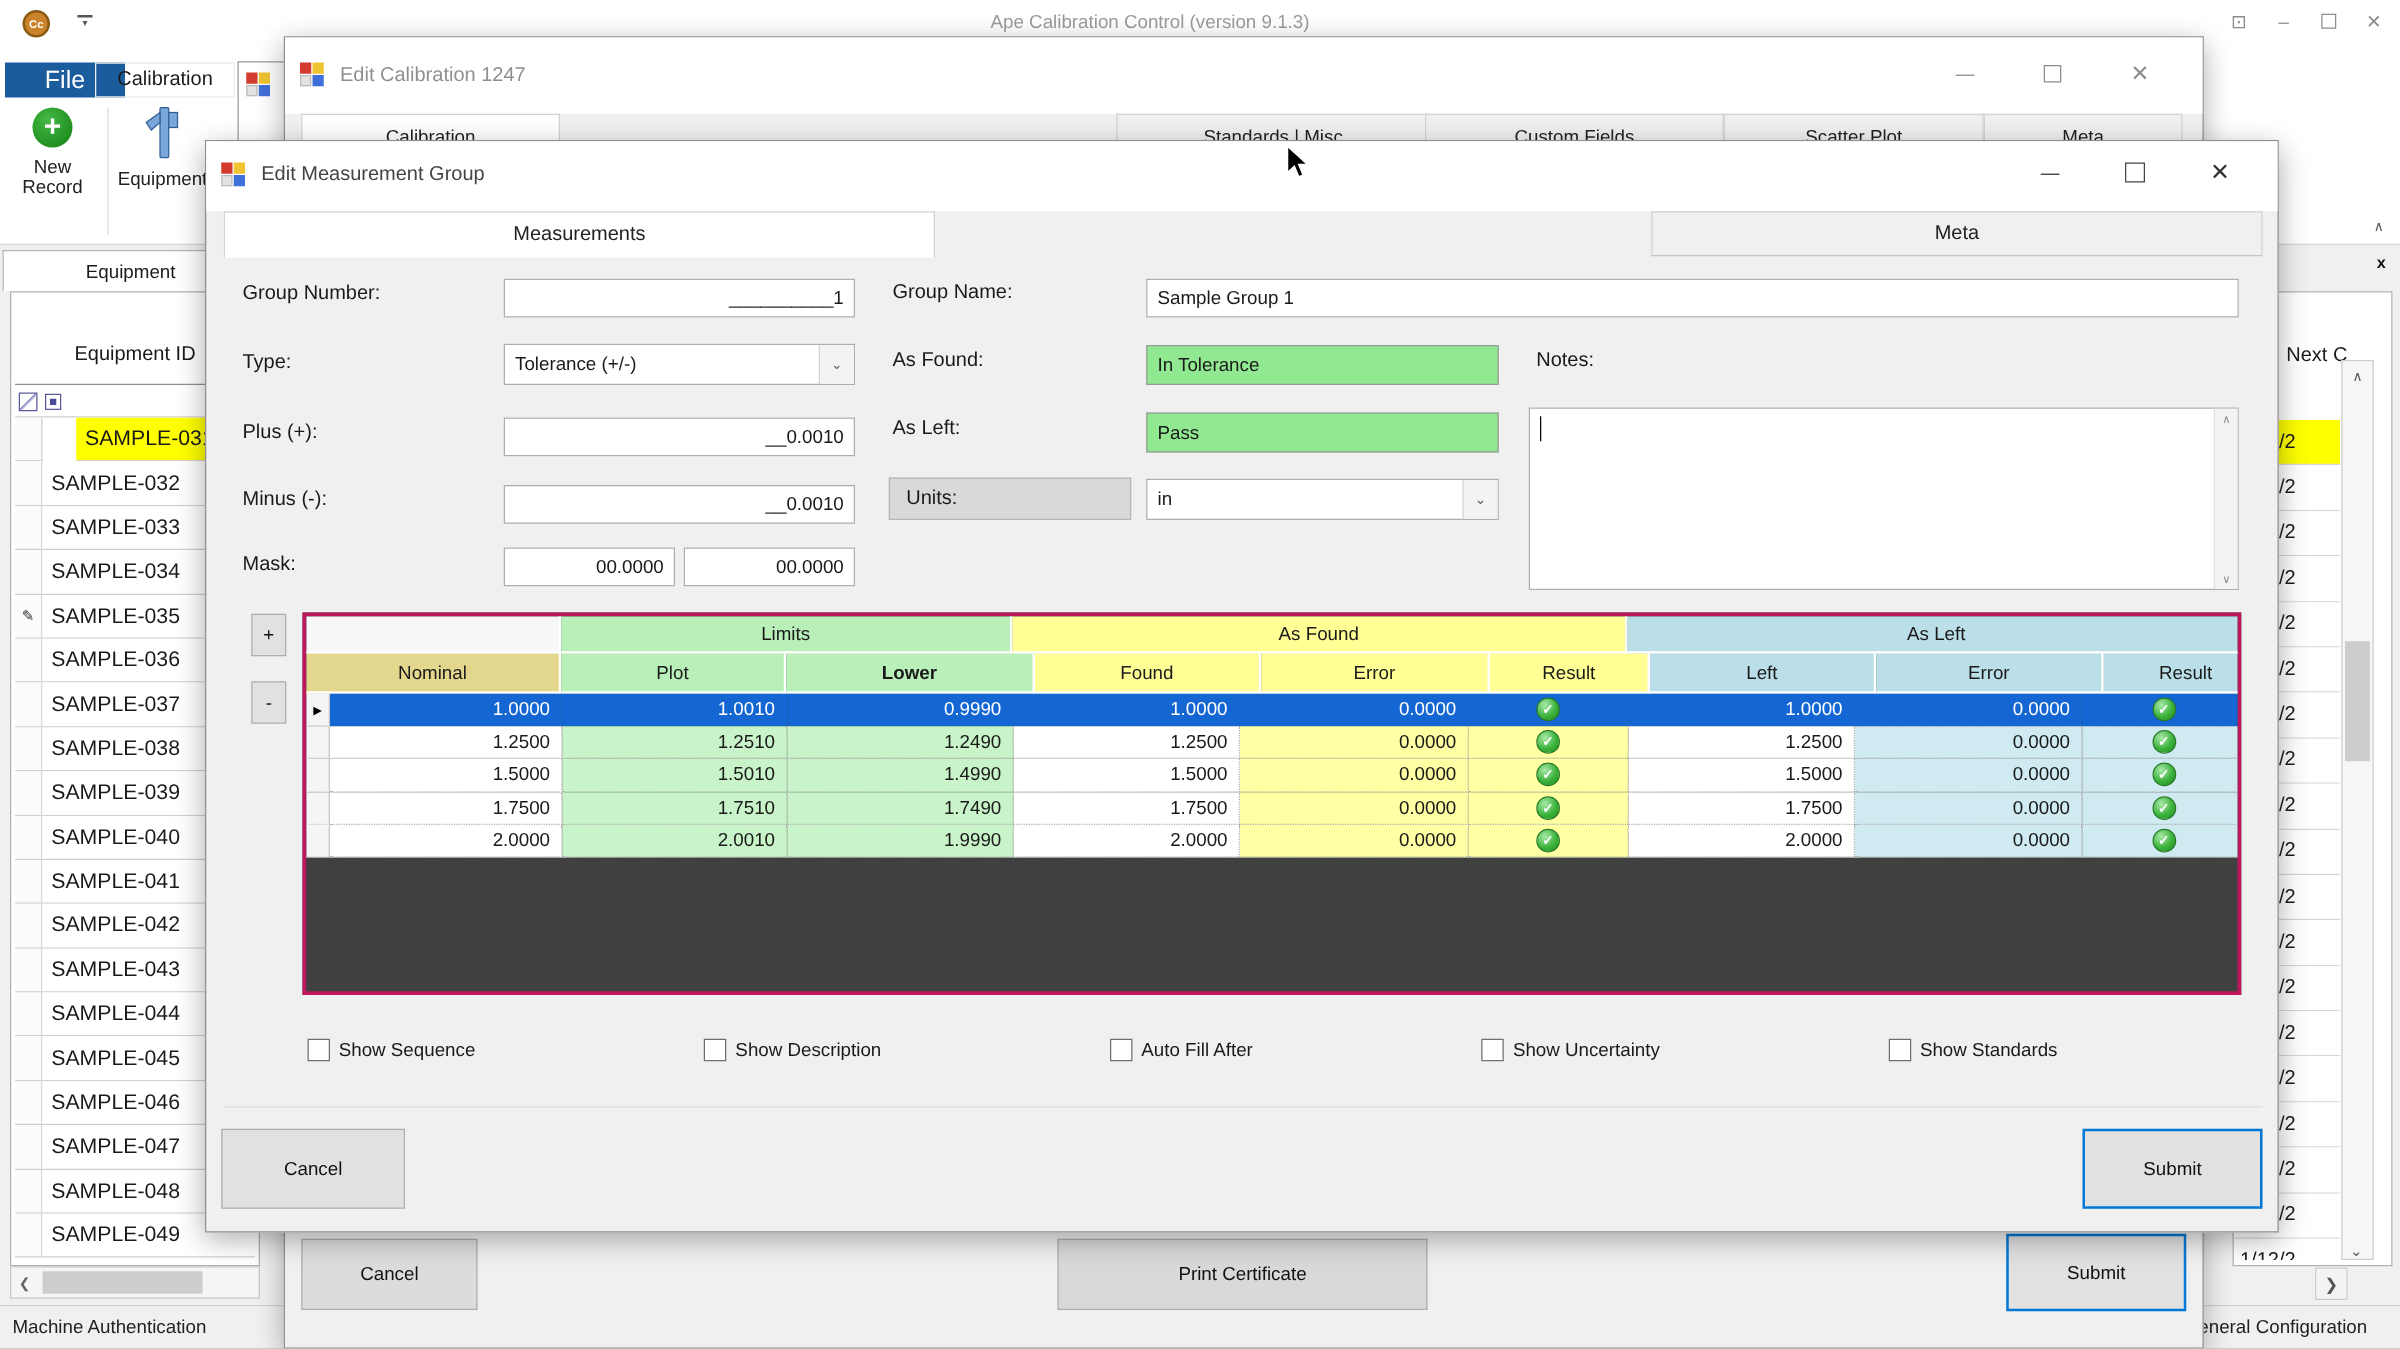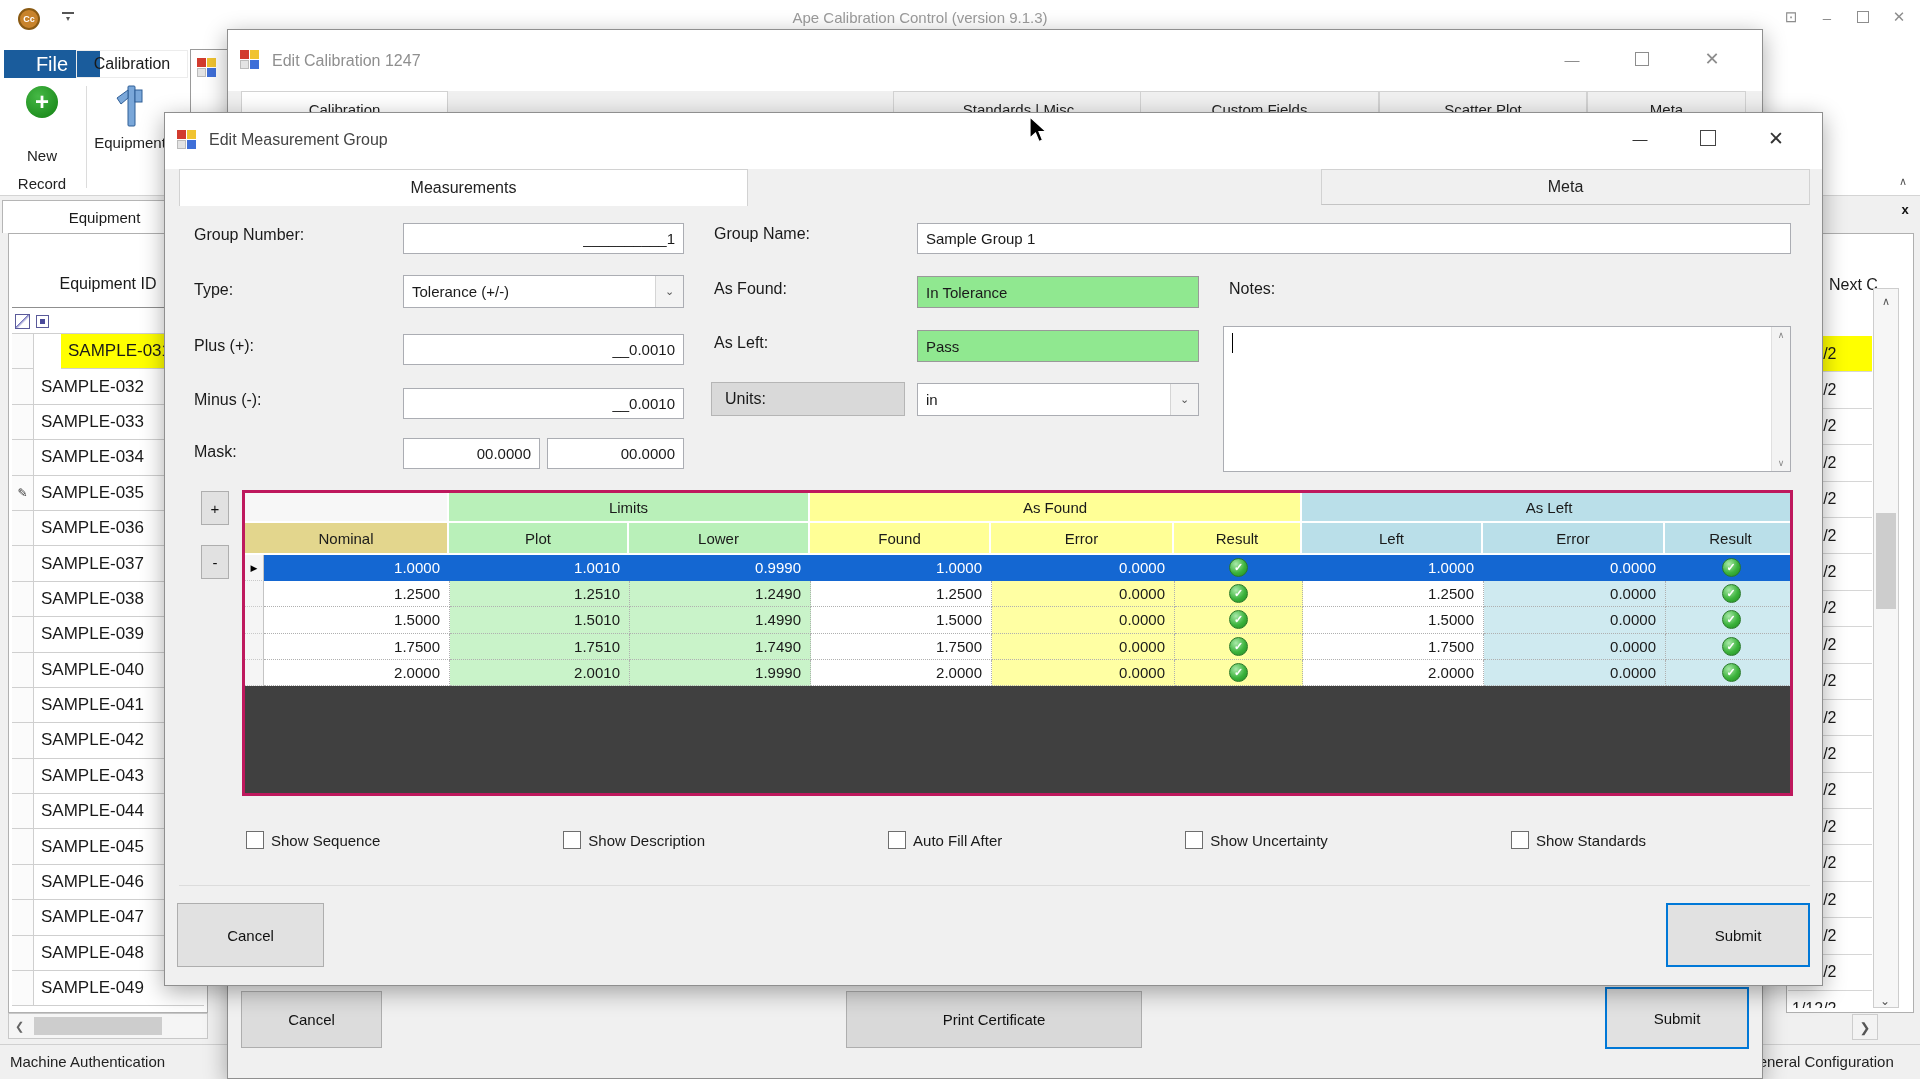--- a/index.html
+++ b/index.html
@@ -95,21 +95,21 @@
         </span>
       <span class="winbtn" style="width:22px;height:22px;">✕</span>
     </div>
 
     <div class="abs" style="left:0;top:34px;width:1920px;height:162px;background:#fff;border-bottom:1px solid #d4d4d4;"></div>
     <div class="abs ctr" style="left:4px;top:50px;width:96px;height:28px;background:#1a5c9c;color:#fff;font-size:20px;">File</div>
     <div class="abs ctr" style="left:76px;top:50px;width:112px;height:28px;font-size:16px;color:#1a1a1a;border:1px solid #ececec;">Calibration</div>
 
     <div class="abs" style="left:8px;top:82px;width:68px;height:110px;text-align:center;">
       <div class="ctr" style="margin:4px auto 0;width:32px;height:32px;border-radius:50%;background:radial-gradient(circle at 38% 32%, #45b845, #128012);color:#fff;font-size:24px;font-weight:bold;line-height:30px;">+</div>
-      <div style="margin-top:24px;font-size:15px;color:#222;width:60px;margin-left:4px;line-height:28px;">New Record</div>
+      <div style="margin-top:8px;font-size:15px;color:#222;width:60px;margin-left:4px;line-height:16px;">New Record</div>
     </div>
     <div class="abs" style="left:86px;top:86px;width:1px;height:102px;background:#dcdcdc;"></div>
     <div class="abs" style="left:90px;top:82px;width:80px;height:110px;text-align:center;overflow:hidden;">
       <svg width="30" height="46" style="margin-top:2px;">
         <rect class="caliper" x="13" y="2" width="7" height="40" rx="1"></rect>
         <polygon class="caliper" points="13,6 2,14 6,20 13,14"></polygon>
         <rect class="caliper" x="20" y="6" width="7" height="12"></rect>
       </svg>
       <div style="font-size:15px;color:#222;white-space:nowrap;">Equipment</div>
     </div>
@@ -396,21 +396,21 @@
     <div class="abs mgrid" style="left:77px;top:377px;width:1551px;height:306px;">
       <div style="display:flex;height:30px;">
         <div class="hcell" style="width:204px;background:#f7f7f7;"></div>
         <div class="hcell" style="width:361px;background:#b9f0b9;">Limits</div>
         <div class="hcell" style="width:492px;background:#ffff96;">As Found</div>
         <div class="hcell" style="width:494px;background:#badfe9;border-right:none;">As Left</div>
       </div>
       <div style="display:flex;height:32px;">
         <div class="hcell" style="width:204px;background:#e3d68d;">Nominal</div>
         <div class="hcell" style="width:180px;background:#b9f0b9;">Plot</div>
-        <div class="hcell" style="width:181px;background:#b9f0b9;">Lower</div>
+        <div class="hcell" style="width:199px;background:#b9f0b9;font-weight:bold;">Lower</div>
         <div class="hcell" style="width:181px;background:#ffff96;">Found</div>
         <div class="hcell" style="width:183px;background:#ffff96;">Error</div>
         <div class="hcell" style="width:128px;background:#ffff96;">Result</div>
         <div class="hcell" style="width:181px;background:#badfe9;">Left</div>
         <div class="hcell" style="width:182px;background:#badfe9;">Error</div>
         <div class="hcell" style="width:131px;background:#badfe9;border-right:none;">Result</div>
       </div>
       <div>
 
           <div class="m-row" data-row-index="0">

